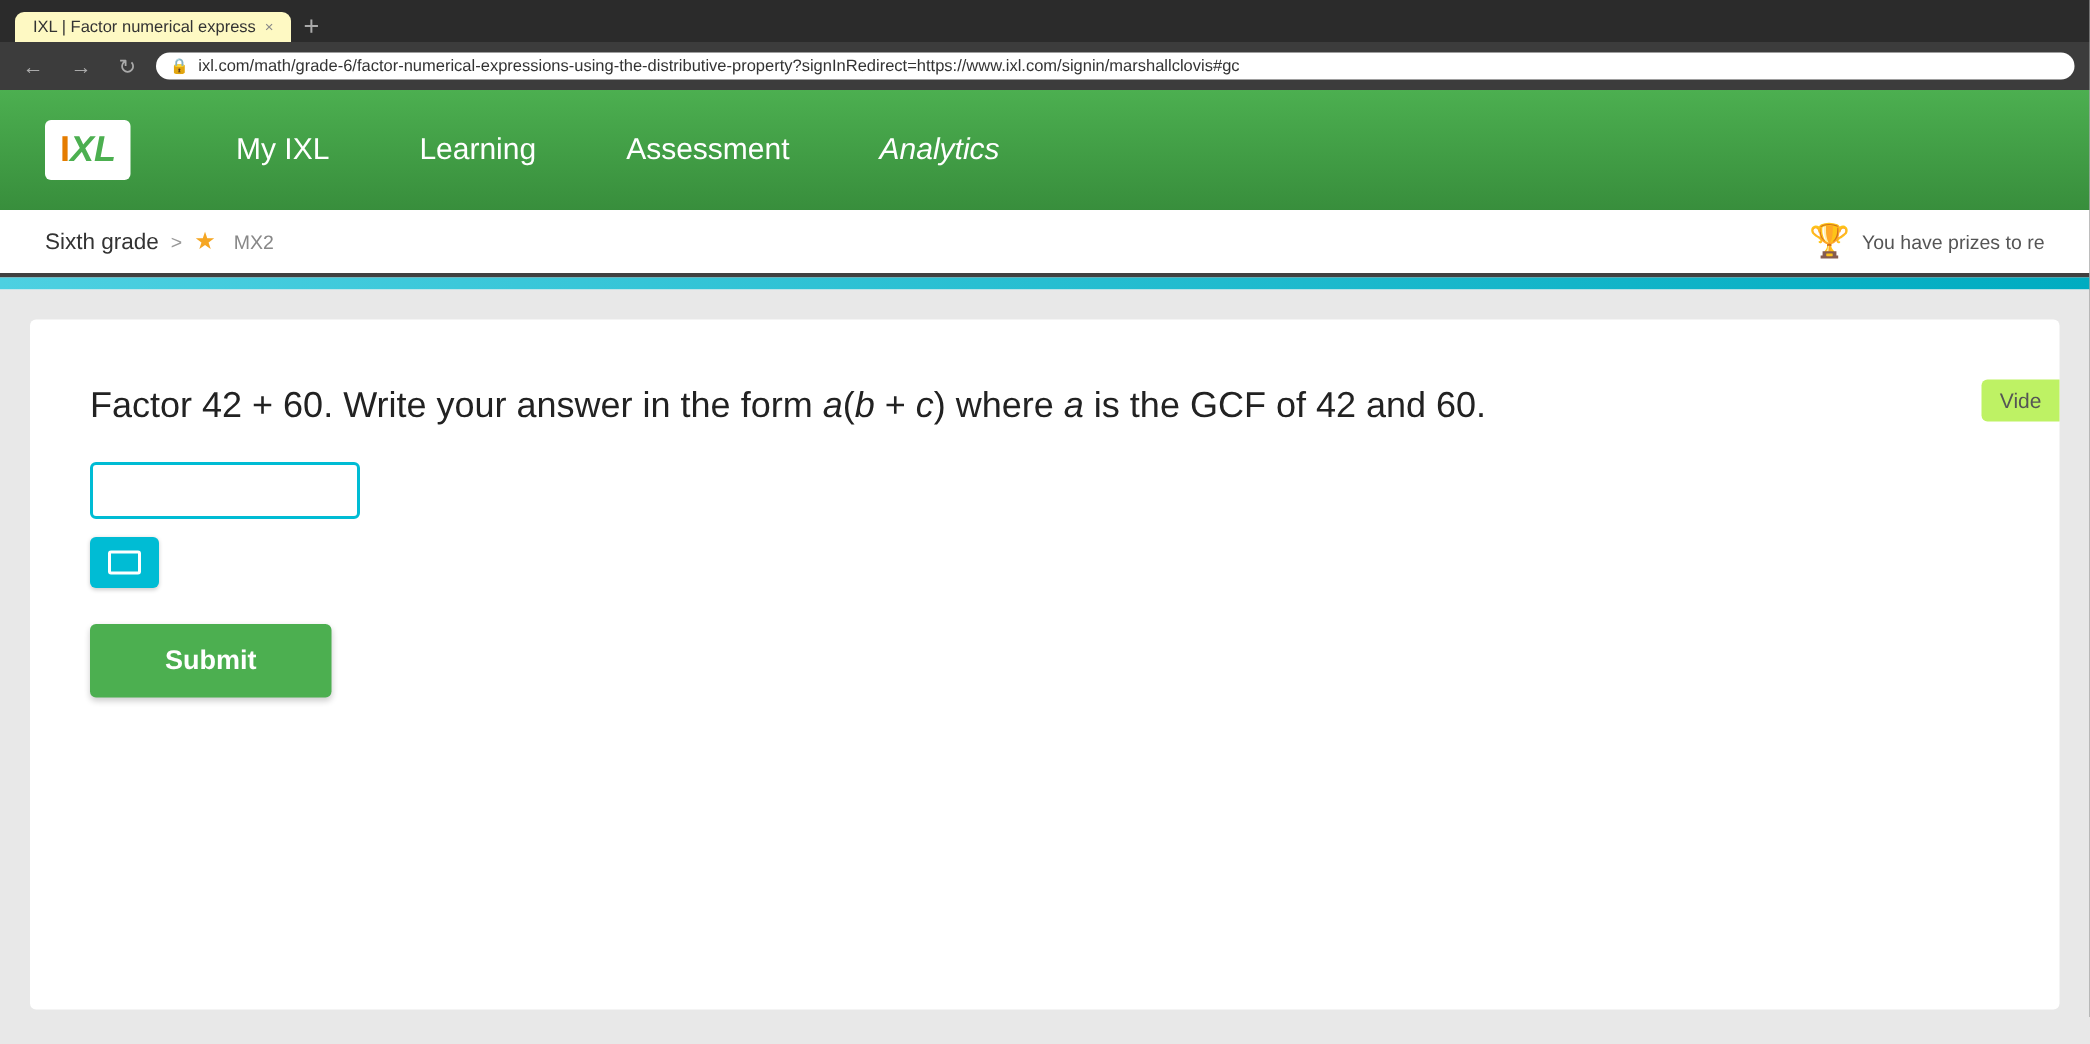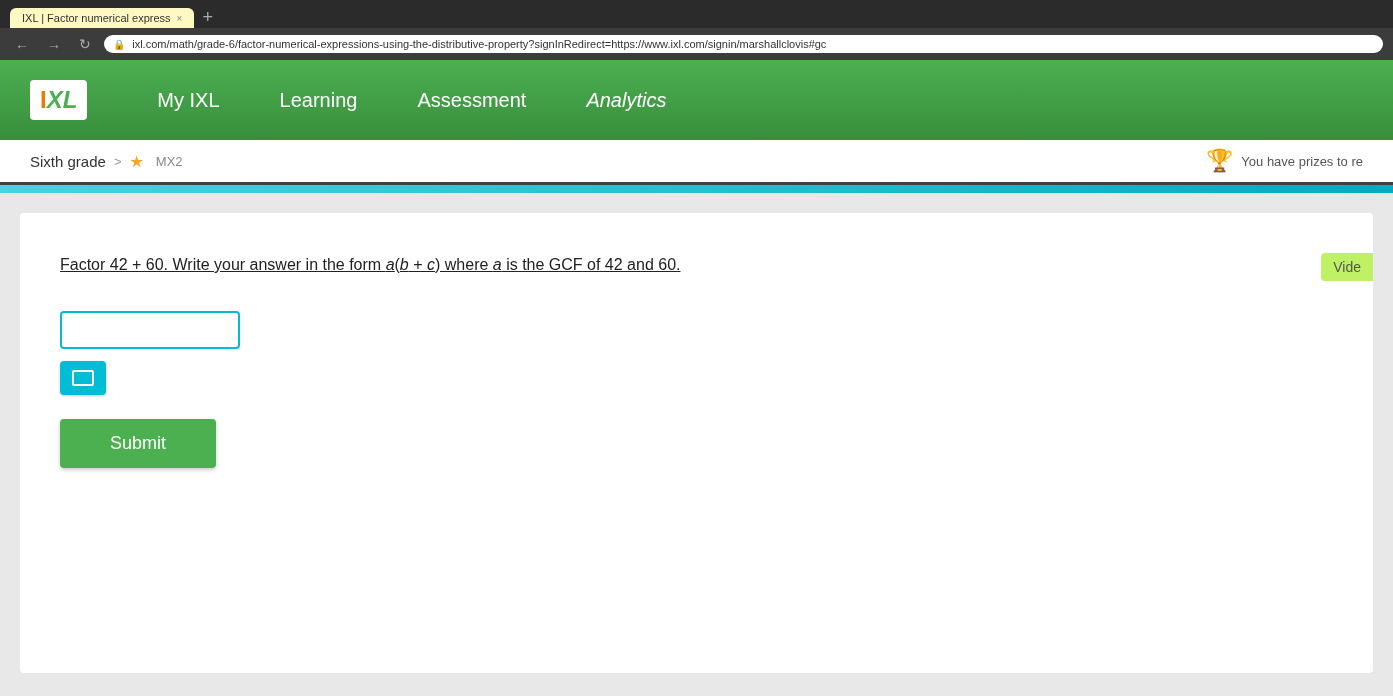--- a/index.html
+++ b/index.html
@@ -185,25 +185,24 @@
       top: 40px;
       right: 0;
       background: #bef264;
       padding: 6px 12px;
       font-size: 14px;
       color: #555;
       border-radius: 4px 0 0 4px;
     }
 
     .question-text {
-      font-size: 16px;
+      font-size: 24px;
       color: #222;
       line-height: 1.5;
-      margin-bottom: 34px;
-      text-decoration: underline;
+      margin-bottom: 19px;
     }
     .question-text em {
       font-style: italic;
     }
 
     .answer-input {
       display: block;
       width: 180px;
       height: 38px;
       border: 2px solid #00bcd4;
@@ -235,21 +234,21 @@
       position: relative;
     }
 
     .submit-btn {
       background: #4caf50;
       color: white;
       border: none;
       border-radius: 4px;
       padding: 14px 50px;
       font-size: 18px;
-      font-weight: normal;
+      font-weight: bold;
       cursor: pointer;
       box-shadow: 0 2px 4px rgba(0,0,0,0.2);
     }
   </style>
 </head>
 <body>
 
 <div class="tab-bar">
   <div class="tab">
     <span>IXL | Factor numerical express</span>

